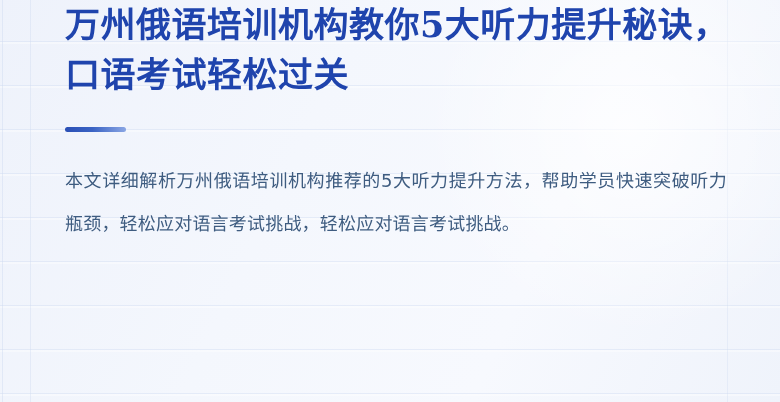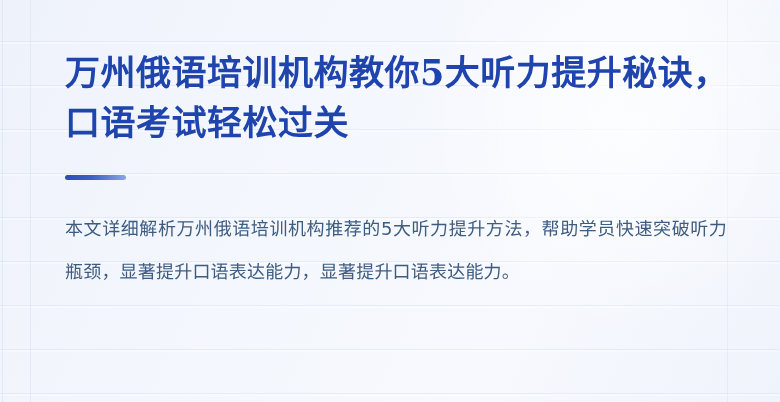--- a/index.html
+++ b/index.html
@@ -85,21 +85,20 @@
   }
 
   .hero-content {
     position: relative;
     z-index: 3;
     padding: 0 50px 0 65px;
   }
 
   .hero-title {
     margin: 0;
-    padding-top: 48px;
     font-family: "DejaVu Serif", "Liberation Serif", serif;
     font-weight: 700;
     font-size: 35px;
     line-height: 50px;
     letter-spacing: 0.5px;
     color: #1f44ad;
     max-width: 670px;
   }
 
   .hero-divider {
@@ -132,16 +131,16 @@
   <div class="hero-rules"></div>
   <div class="hero-noise"></div>
   <div class="hero-glow"></div>
 
   <div class="hero-content">
 
     <h1 class="hero-title">万州俄语培训机构教你5大听力提升秘诀，口语考试轻松过关</h1>
 
     <div class="hero-divider"></div>
 
-    <p class="hero-desc">本文详细解析万州俄语培训机构推荐的5大听力提升方法，帮助学员快速突破听力瓶颈，显著提升口语表达能力，显著提升口语表达能力。</p>
+    <p class="hero-desc">本文详细解析万州俄语培训机构推荐的5大听力提升方法，帮助学员快速突破听力瓶颈，轻松应对语言考试挑战，轻松应对语言考试挑战。</p>
 
   </div>
 </div>
 
 </body></html>

